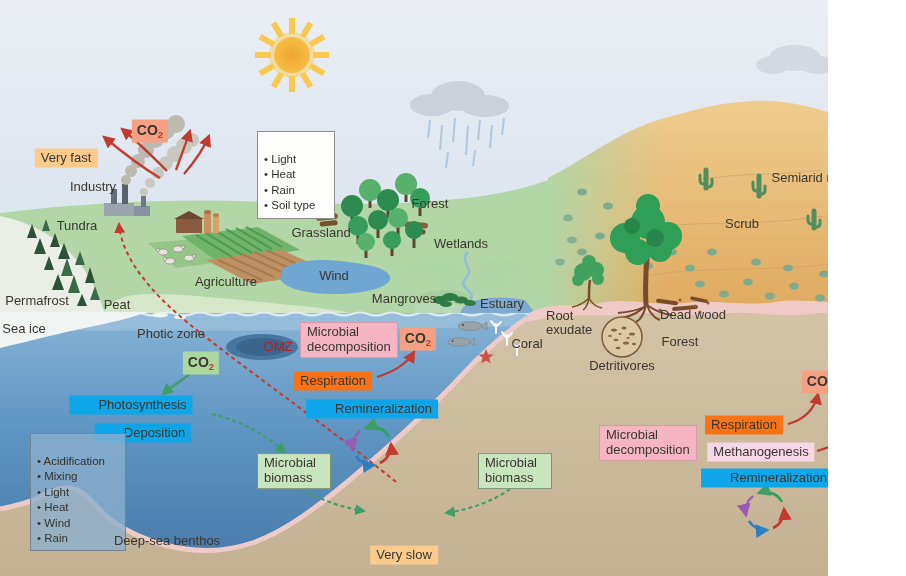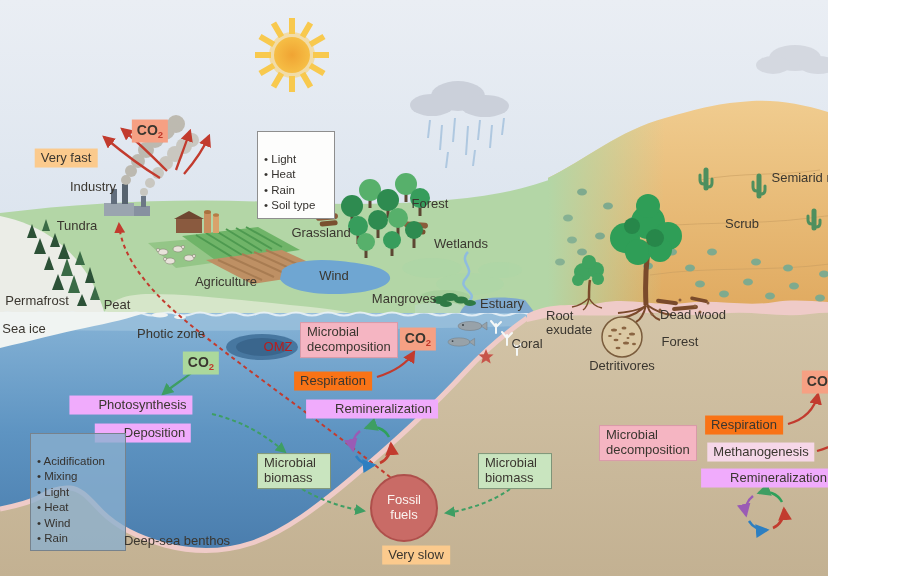--- a/index.html
+++ b/index.html
@@ -6,21 +6,21 @@
   #figure{position:relative;width:828px;height:576px;overflow:hidden;
     font-family:"Liberation Sans",sans-serif;}
   #art{position:absolute;left:0;top:0;}
   .lbl{position:absolute;transform:translate(-50%,-50%);font-size:13px;
     color:#3A362F;white-space:nowrap;line-height:1.1;}
   .box{position:absolute;transform:translate(-50%,-50%);font-size:13px;
     color:#3A362F;padding:2px 6px;line-height:1.15;text-align:left;}
   .salmon{background:#F6A083;}
   .orange{background:#FBCA8D;}
   .greenS{background:#C9E5BF;border:1px solid #7E9478;}
-  .greenP{background:#f0abfc;padding-left:29px;}
+  .greenP{background:#0ea5e9;padding-left:29px;}
   .greenC{background:#ABD89C;}
   .pink{background:#F5B5C2;border:1px solid #D79AA8;}
   .pinkL{background:#f97316;}
   .pinkM{background:#F6D7E8;}
   .chem{font-weight:bold;font-size:14px;padding:2px 5px;}
   .chem .sub{color:#C0392B;font-size:9.5px;vertical-align:-3px;}
   .wrap{white-space:normal;}
   .listbox{position:absolute;font-size:11.5px;color:#35322E;background:#FDFDFC;
     border:1px solid #8E8E8E;padding:20px 8px 4px 6px;line-height:1.34;margin-left:25px;}
   .listbox.blue{background:rgba(139,175,206,0.78);border-color:#77828C;}
@@ -471,30 +471,29 @@
 <div class="listbox blue" style="left:5px;top:433px;width:80px;">
   <ul>
     <li>Acidification</li>
     <li>Mixing</li>
     <li>Light</li>
     <li>Heat</li>
     <li>Wind</li>
     <li>Rain</li>
   </ul>
 </div>
-<div class="lbl" style="left:177px;top:541px;text-align:center;">Deep-sea benthos</div>
+<div class="lbl" style="left:167px;top:541px;text-align:center;">Deep-sea benthos</div>
 <div class="box pink wrap" style="left:349px;top:340px;width:84px;">Microbial decomposition</div>
 <div class="box salmon chem" style="left:418px;top:339px;"><span>CO</span><span class="sub">2</span></div>
 <div class="box pinkL" style="left:333px;top:381px;">Respiration</div>
 <div class="box greenP" style="left:372px;top:409px;">Remineralization</div>
 <div class="box greenS wrap" style="left:294px;top:471px;width:60px;">Microbial biomass</div>
 
 <div class="box greenS wrap" style="left:515px;top:471px;width:60px;">Microbial biomass</div>
-<div class="fossil" style="left:404px;top:508px;">Fossil fuels</div>
-<div class="box orange" style="left:404px;top:555px;margin-left:12px;">Very slow</div>
+<div class="box orange" style="left:404px;top:555px;">Very slow</div>
 <div class="box pink wrap" style="left:648px;top:443px;width:84px;">Microbial decomposition</div>
 <div class="box pinkL" style="left:744px;top:425px;">Respiration</div>
 <div class="box pinkM" style="left:761px;top:452px;">Methanogenesis</div>
 <div class="box greenP" style="left:767px;top:478px;">Remineralization</div>
 <div class="box salmon chem" style="left:820px;top:382px;"><span>CO</span><span class="sub">2</span></div>
 <div class="box salmon chem" style="left:861px;top:409px;"><span>CH</span><span class="sub">4</span></div>
 
 </div>
 
 </body></html>

